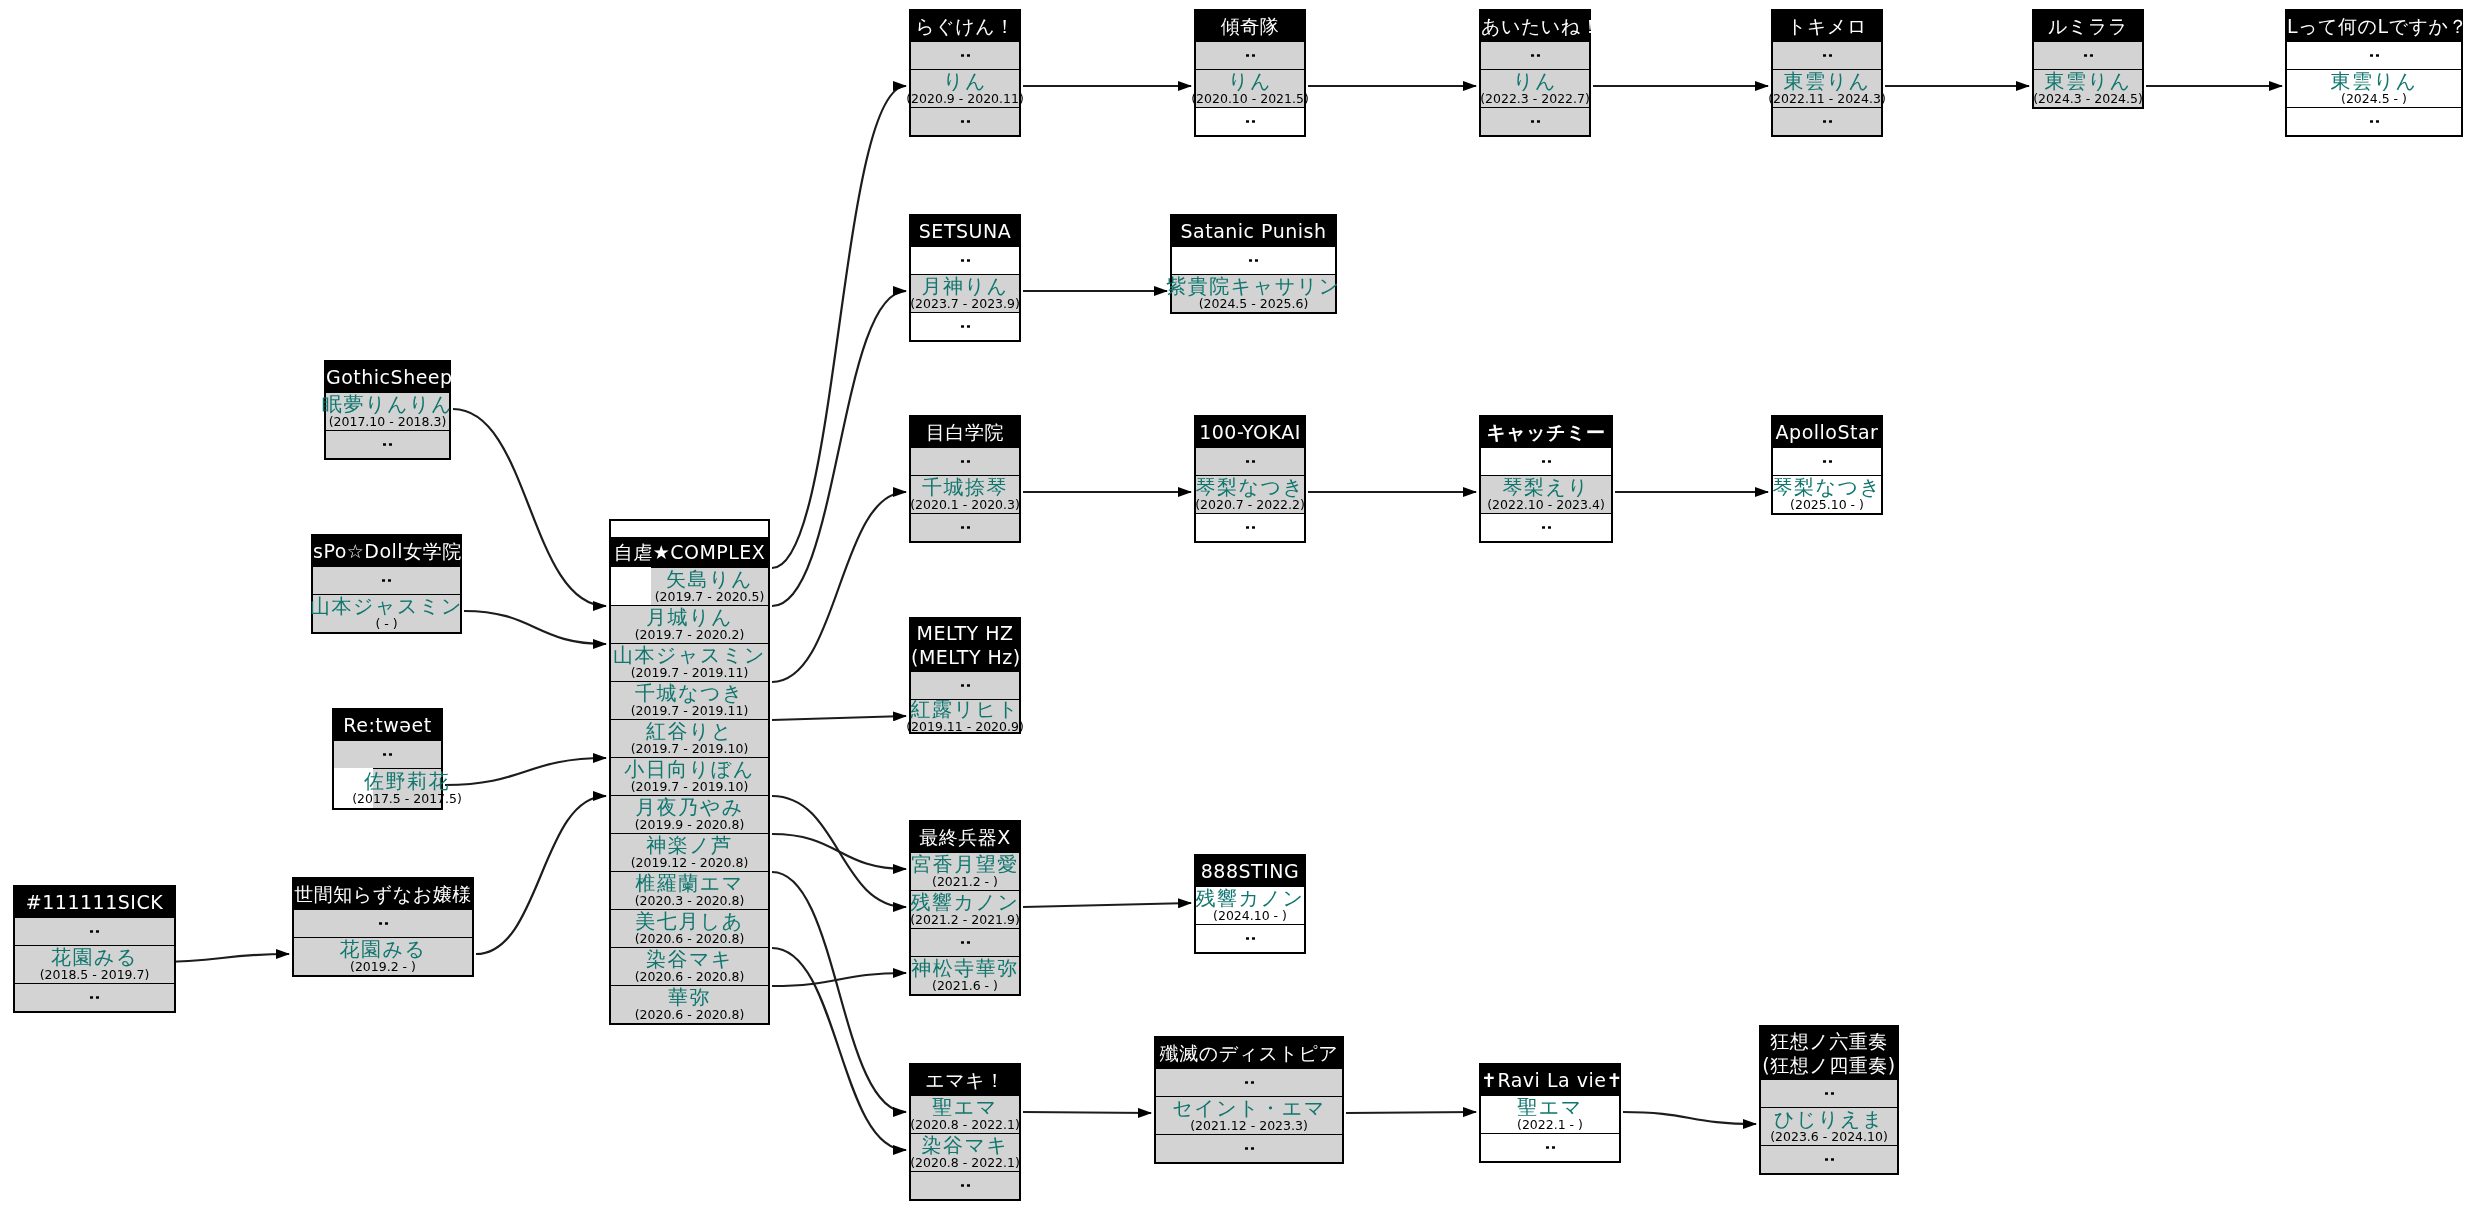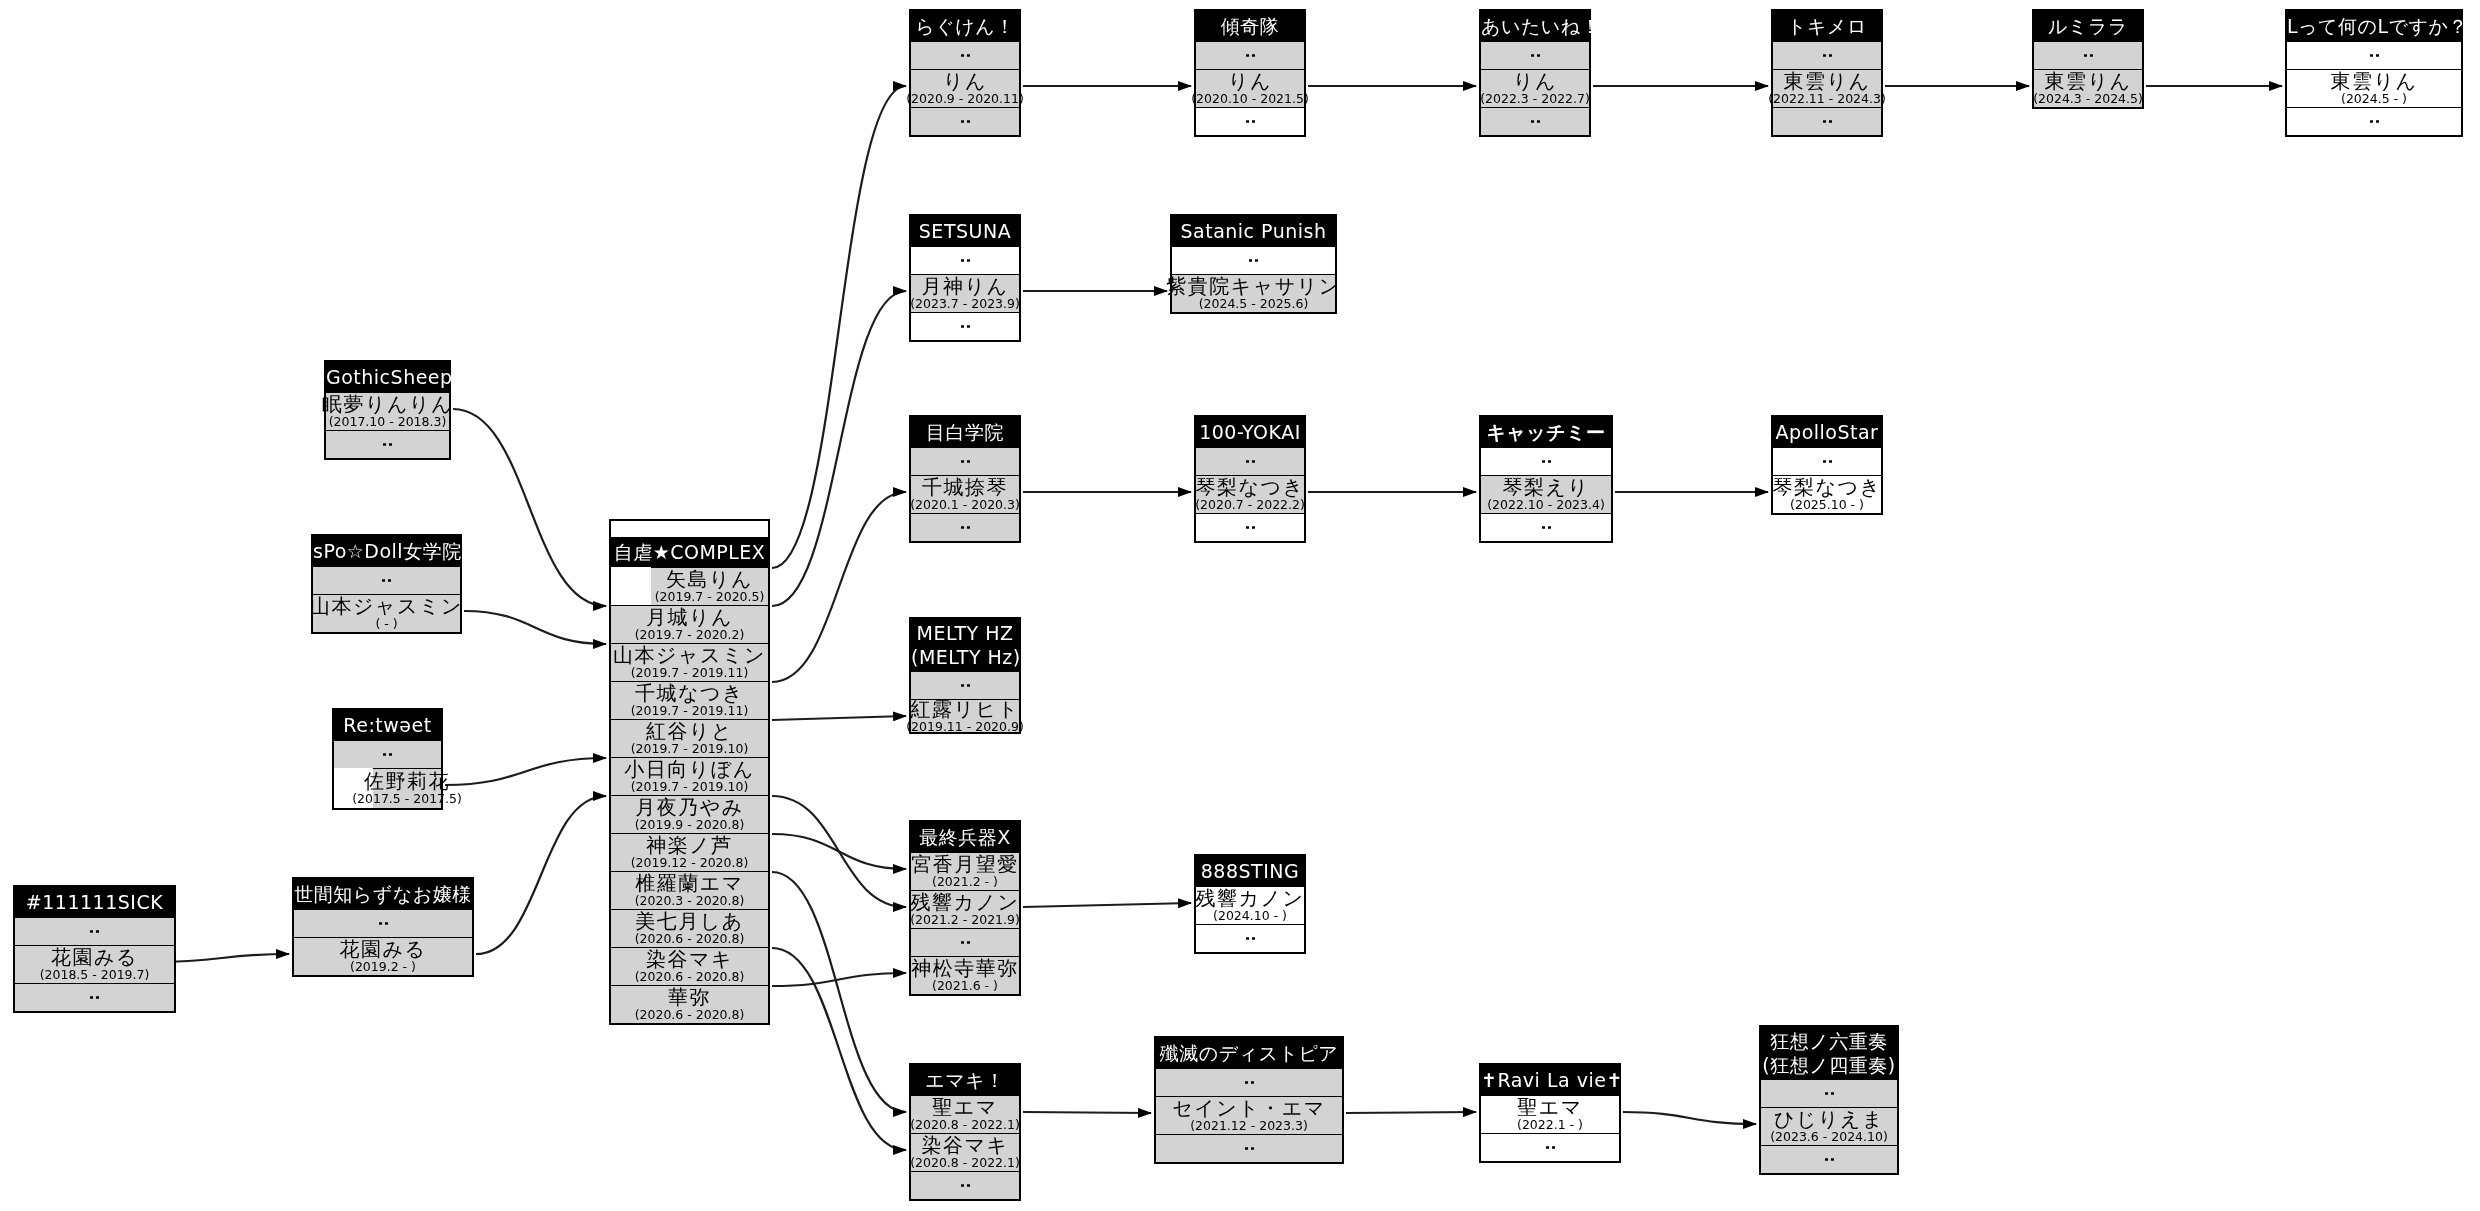--- a/index.html
+++ b/index.html
@@ -17,21 +17,21 @@
   }
   .hline { line-height:24px; white-space:nowrap; }
   .row {
     box-sizing:border-box; border-top:1.5px solid #000;
     display:flex; flex-direction:column; align-items:center; justify-content:center;
     overflow:visible;
   }
   .tone-gray { background:#d3d3d3; }
   .tone-white { background:#ffffff; }
   .vdots { display:inline-block; transform:rotate(90deg); font-weight:700; font-size:15px; letter-spacing:1px; color:#000; }
-  .mname { font-size:20px; line-height:21px; letter-spacing:1.5px; white-space:nowrap; color:#000000; }
+  .mname { font-size:20px; line-height:21px; letter-spacing:1.5px; white-space:nowrap; color:#0f766e; }
   .mdate { font-size:12.5px; line-height:14px; white-space:nowrap; color:#000; }
 </style>
 </head>
 <body>
 
 <div id="canvas">
   <svg id="edge-layer" width="2480" height="1211" viewBox="0 0 2480 1211" xmlns="http://www.w3.org/2000/svg">
     <defs>
       <marker id="arrow" markerUnits="userSpaceOnUse" markerWidth="14" markerHeight="10" refX="13" refY="5" orient="auto">
         <path d="M0,0 L14,5 L0,10 z" fill="#000000"></path>

